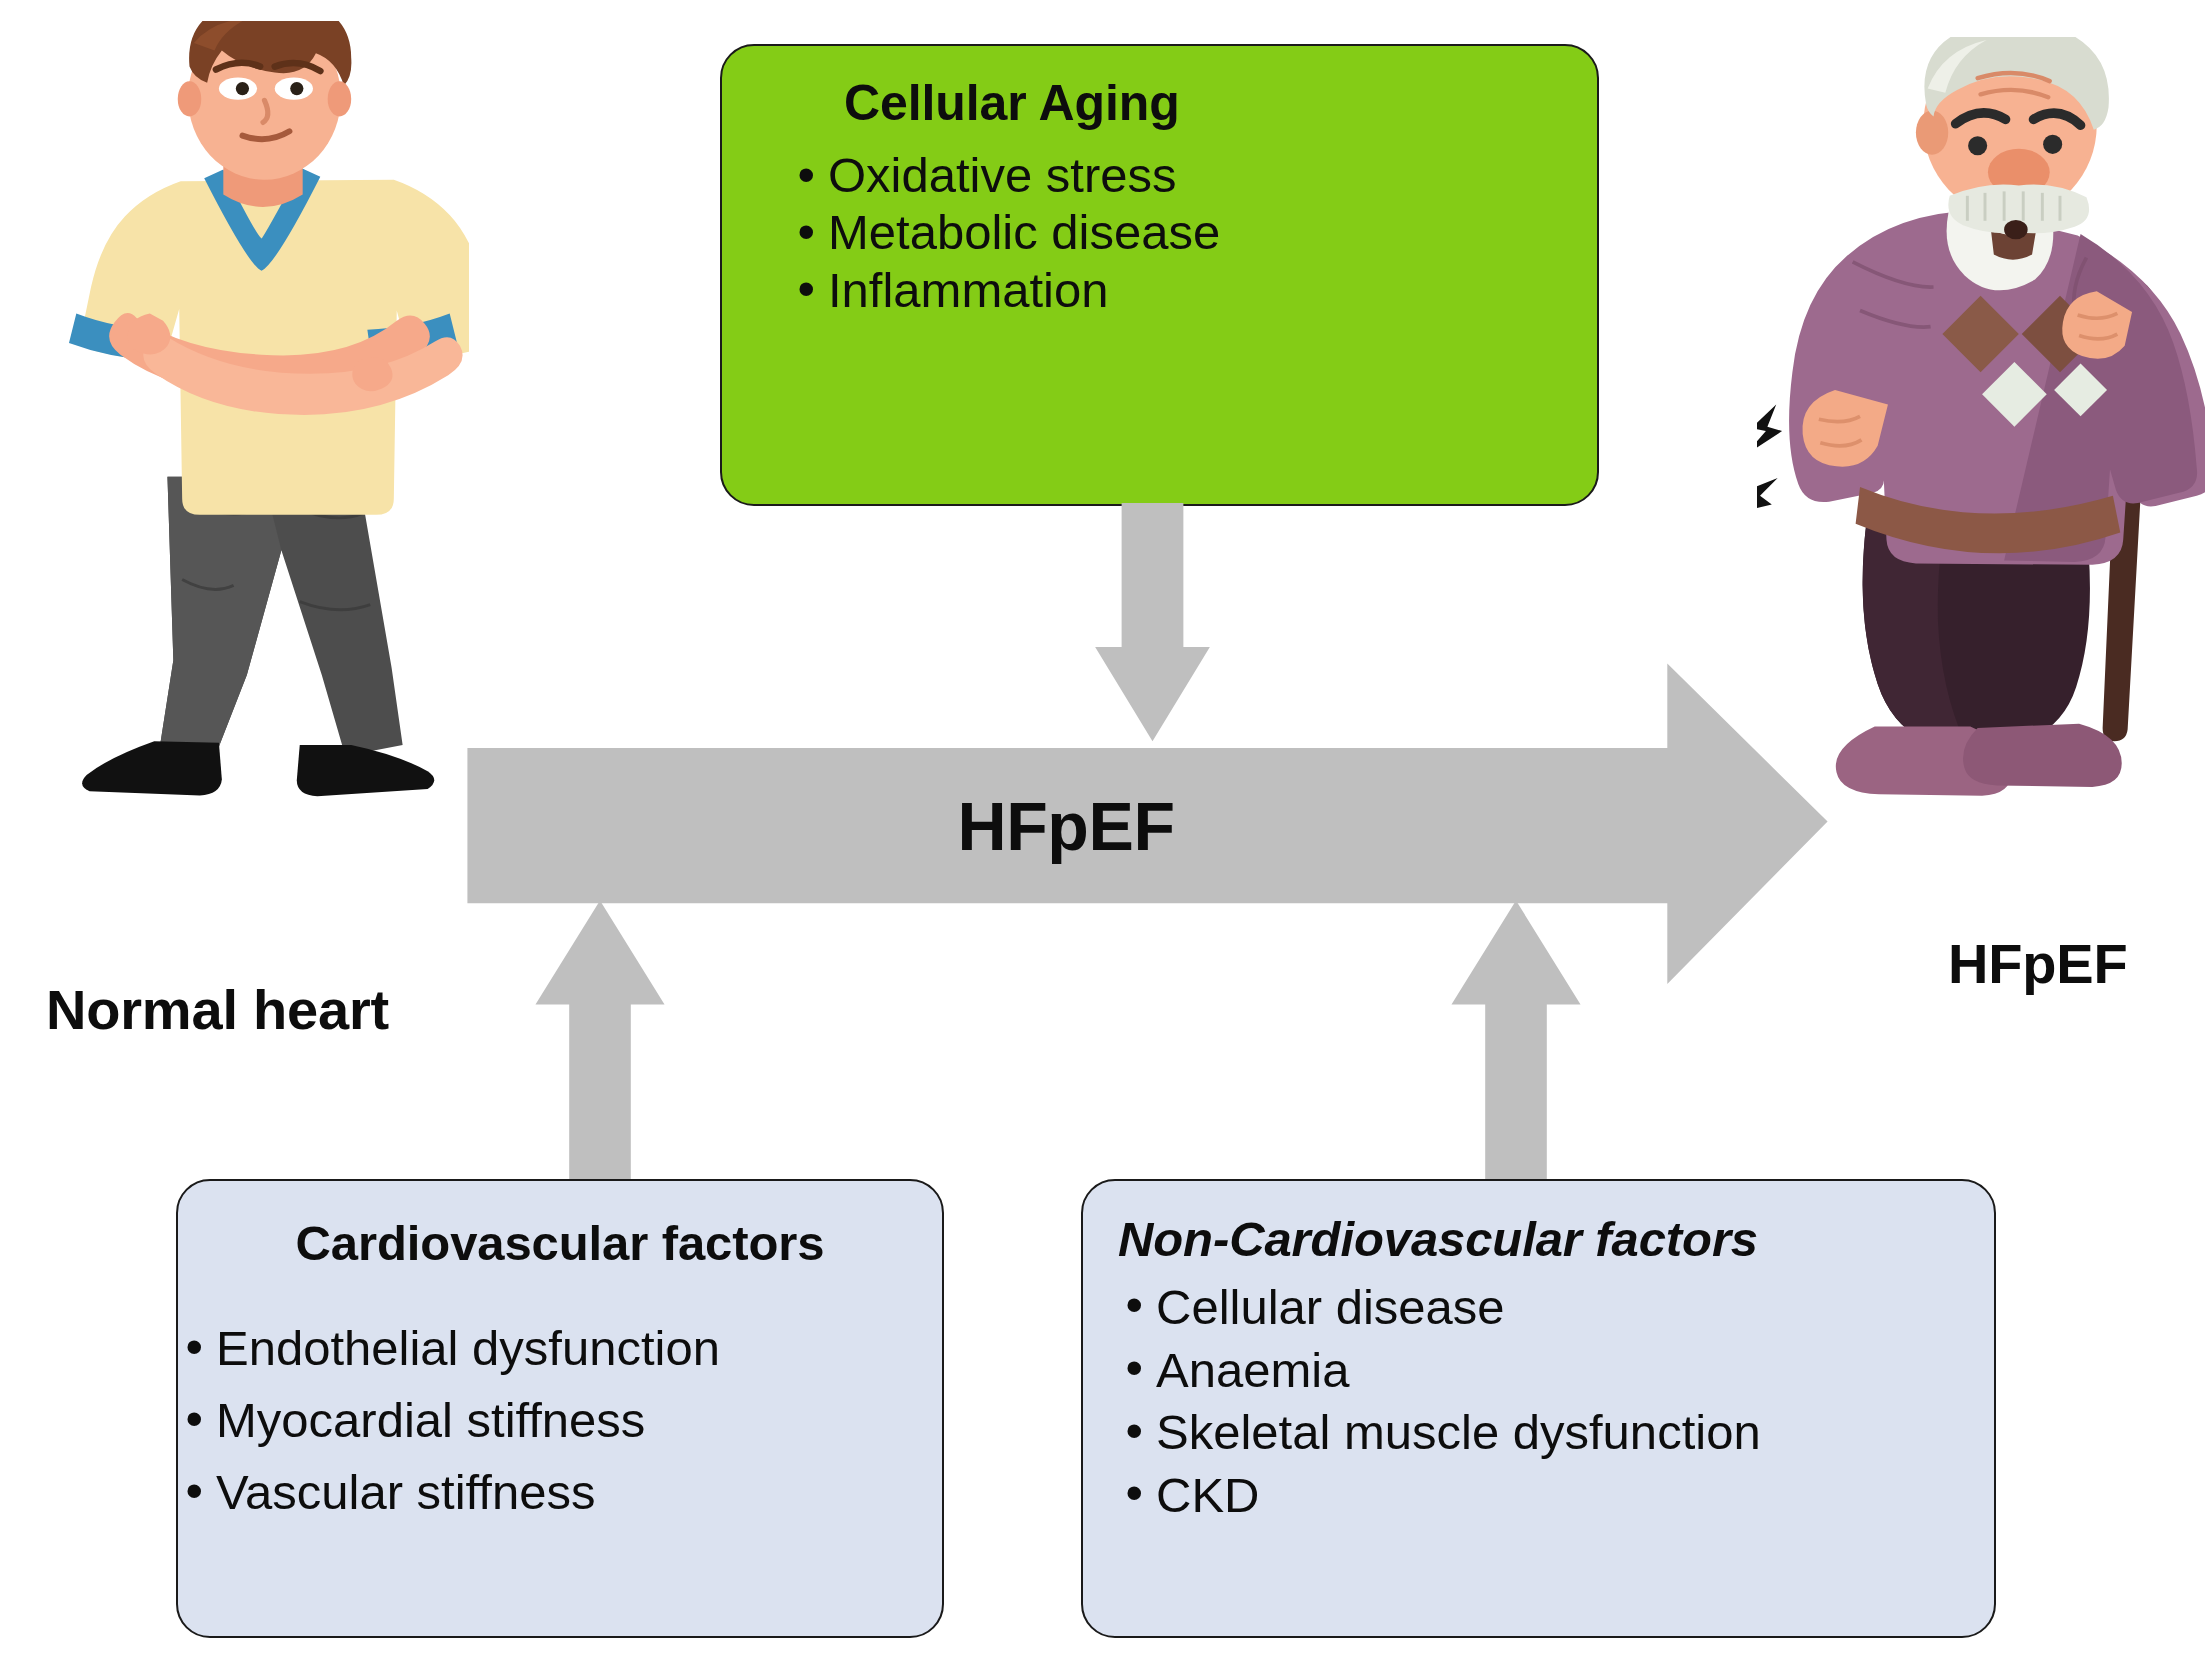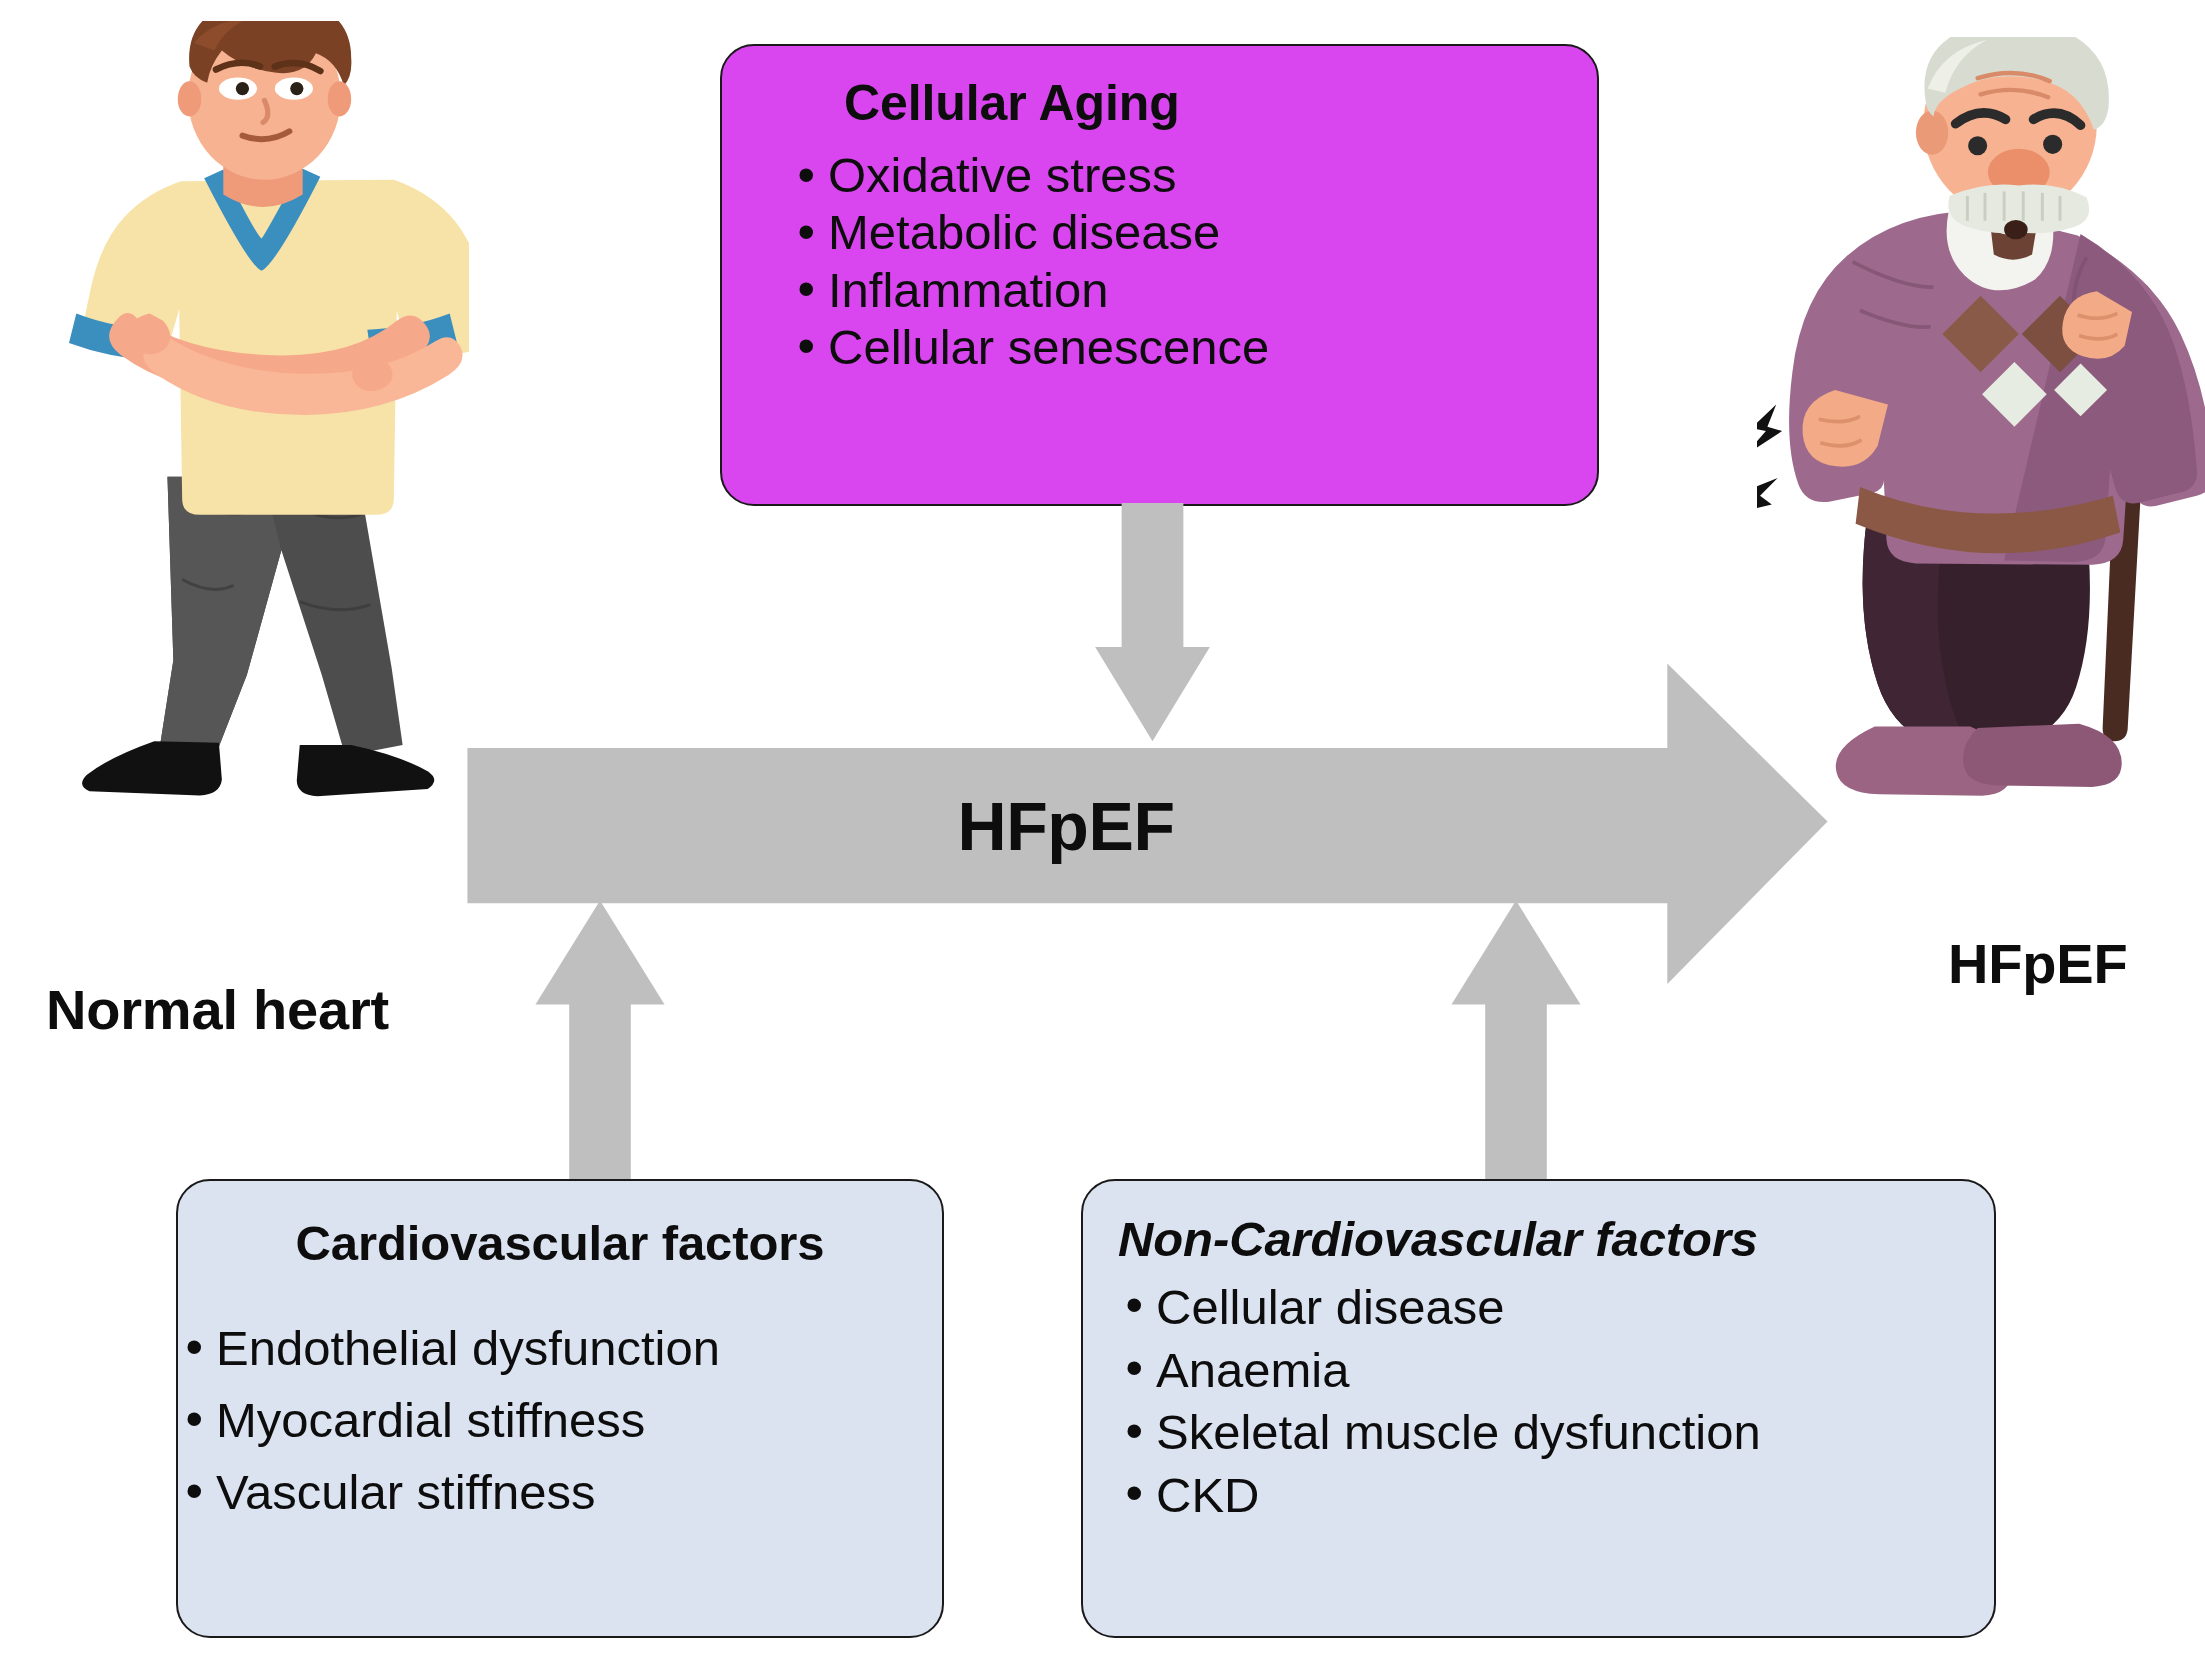--- a/index.html
+++ b/index.html
@@ -2,21 +2,21 @@
 <html style="font-size:11.8px"><head>
 <meta charset="utf-8">
 <style>
   html,body{margin:0;padding:0;background:#ffffff;}
   body{width:2205px;height:1659px;position:relative;overflow:hidden;
        font-family:"Liberation Sans","DejaVu Sans",sans-serif;color:#0d0d0d;}
   .canvas{position:absolute;inset:0;width:2205px;height:1659px;background:#fff;}
 
   
   .box{position:absolute;box-sizing:border-box;border:2.2px solid #1a1a1a;border-radius:34px;}
-  .box-green{background:#d946ef;}
+  .box-green{background:#84cc16;}
   .box-blue{background:#dbe2f0;}
 
   .box-title{font-weight:bold;text-align:center;letter-spacing:-0.1px;}
   .bullets{list-style:none;margin:0;padding:0;}
   .bullets li{position:relative;padding-left:38px;white-space:nowrap;}
   .bullets li:before{content:"\2022";position:absolute;left:7.4px;top:-1.5px;font-size:1.02em;line-height:inherit;}
 
   
   #cellular-aging-box{left:720px;top:44px;width:879px;height:462px;}
   #cellular-aging-box .box-title{font-size:50px;line-height:1;margin:32px 0 0 0;
@@ -215,21 +215,20 @@
       </g>
     </svg>
   </div>
 
   <div class="box box-green" id="cellular-aging-box">
     <div class="box-title">Cellular Aging</div>
     <ul class="bullets">
       <li>Oxidative stress</li>
       <li>Metabolic disease</li>
       <li>Inflammation</li>
-      <li>Cellular senescence</li>
     </ul>
   </div>
 
   <svg class="arrow-svg" id="down-arrow-wrap" viewBox="0 0 164 340">
     <path d="M40 0 L124 0 L124 196 L160 196 L82 324 L4 196 L40 196 Z" fill="#bfbfbf"></path>
   </svg>
 
   <svg class="arrow-svg" id="aging-arrow-wrap" viewBox="0 0 1862 450">
     <path d="M6 121 L1638 121 L1638 6 L1856 221 L1638 442 L1638 332 L6 332 Z" fill="#bfbfbf"></path>
   </svg>

